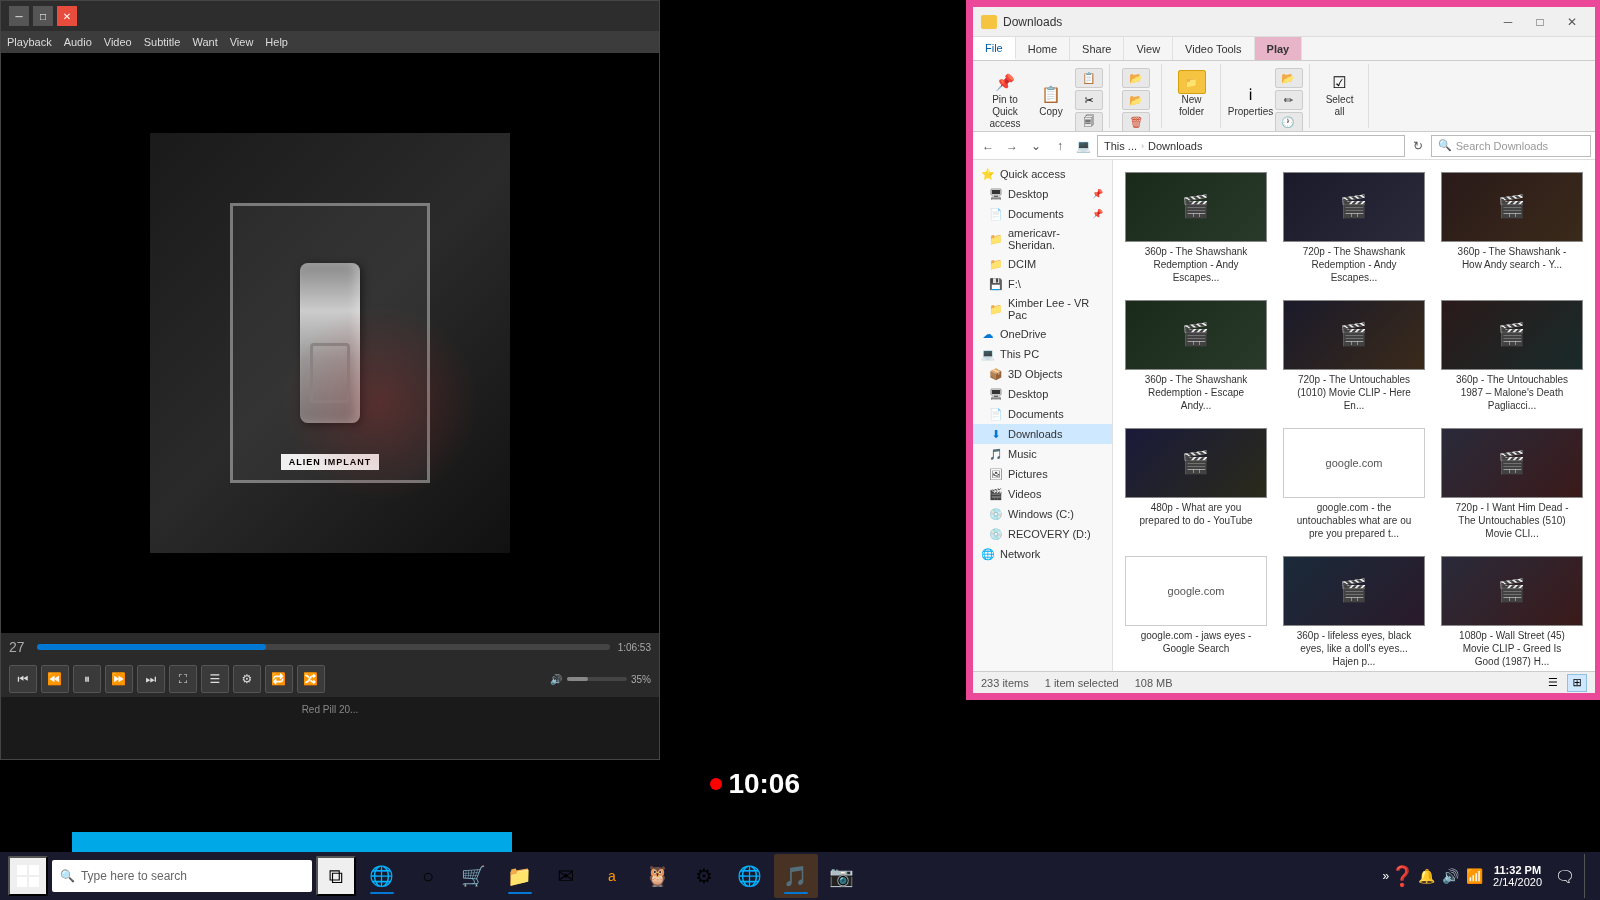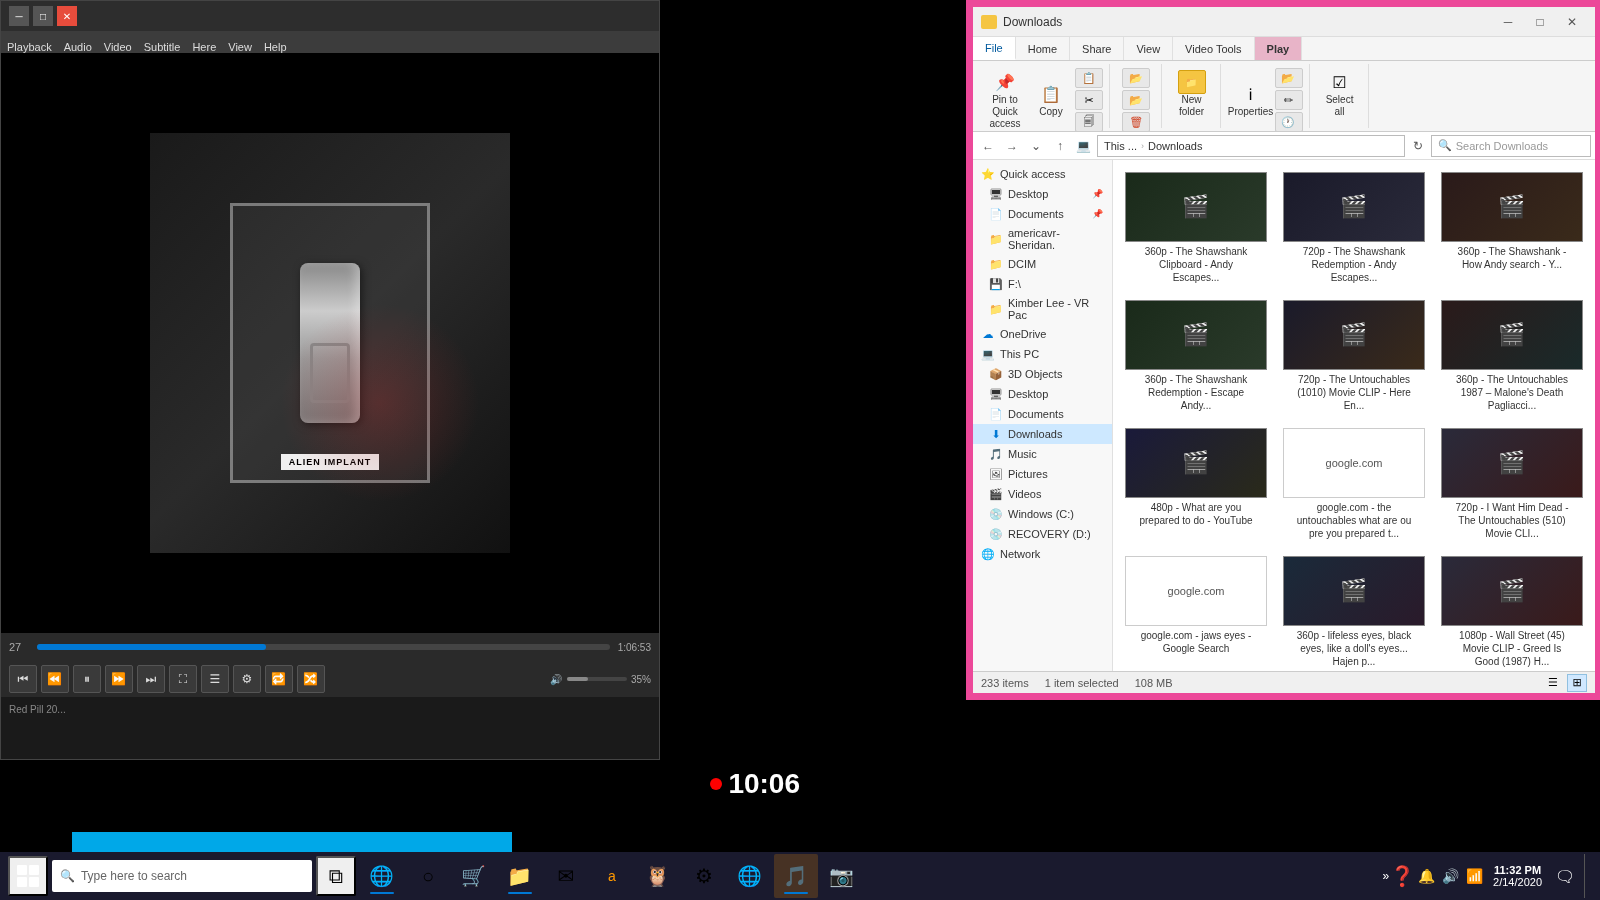--- a/index.html
+++ b/index.html
@@ -40,21 +40,21 @@
       color: #fff;
       font-size: 10px;
       cursor: pointer;
       display: flex; align-items: center; justify-content: center;
     }
     .vlc-btn.close { background: #e74c3c; }
     .vlc-menubar {
       height: 22px;
       background: #3c3c3c;
       display: flex;
-      align-items: flex-end;
+      align-items: center;
       padding: 0 6px;
       gap: 12px;
     }
     .vlc-menu-item {
       color: #ddd;
       font-size: 11px;
       cursor: pointer;
     }
     .vlc-video-area {
       width: 100%;
@@ -128,21 +128,21 @@
       bottom: 50px; right: 30px;
     }
     .vlc-progress-bar-area {
       height: 28px;
       background: #2a2a2a;
       display: flex;
       align-items: center;
       padding: 0 8px;
       gap: 8px;
     }
-    .vlc-time-current { color: #aaa; font-size: 11px; width: 20px; }
+    .vlc-time-current { color: #aaa; font-size: 14px; width: 20px; }
     .vlc-progress-track {
       flex: 1;
       height: 6px;
       background: #444;
       border-radius: 3px;
       position: relative;
     }
     .vlc-progress-fill {
       height: 100%;
       background: #0078d4;
@@ -628,41 +628,42 @@
     
     .vlc-playlist-bottom {
       height: 24px;
       background: #1a1a1a;
       display: flex;
       align-items: center;
       padding: 0 8px;
       font-size: 10px;
       color: #888;
       overflow: hidden;
+      justify-content: center;
     }
 
     .chevron { font-size: 9px; color: #aaa; }
   </style>
 </head>
 <body>
 
 <div class="vlc-window">
   <div class="vlc-titlebar">
     <div class="vlc-controls-btn">
       <button class="vlc-btn">─</button>
       <button class="vlc-btn">□</button>
       <button class="vlc-btn close">✕</button>
     </div>
   </div>
   <div class="vlc-menubar">
     <span class="vlc-menu-item">Playback</span>
     <span class="vlc-menu-item">Audio</span>
     <span class="vlc-menu-item">Video</span>
     <span class="vlc-menu-item">Subtitle</span>
-    <span class="vlc-menu-item">Here</span>
+    <span class="vlc-menu-item">Want</span>
     <span class="vlc-menu-item">View</span>
     <span class="vlc-menu-item">Help</span>
   </div>
   <div class="vlc-video-area">
     <div class="vlc-video-content">
       <div class="alien-box">
         <div class="alien-box-inner">
           <div class="implant-tube">
             <div class="implant-coil"></div>
           </div>
@@ -906,21 +907,21 @@
         <span class="sidebar-label">Network</span>
       </div>
     </div>
 
     <div class="file-grid">
       <div class="file-grid-inner">
         <div class="file-item">
           <div class="file-thumbnail thumb-1">
             <div style="width:100%;height:100%;background:linear-gradient(135deg,#1a2a1a,#2a3a2a);display:flex;align-items:center;justify-content:center;color:#888;font-size:22px;">🎬</div>
           </div>
-          <div class="file-name">360p - The Shawshank Clipboard - Andy Escapes...</div>
+          <div class="file-name">360p - The Shawshank Redemption - Andy Escapes...</div>
         </div>
         <div class="file-item">
           <div class="file-thumbnail thumb-2">
             <div style="width:100%;height:100%;background:linear-gradient(135deg,#1a1a2a,#2a2a3a);display:flex;align-items:center;justify-content:center;color:#888;font-size:22px;">🎬</div>
           </div>
           <div class="file-name">720p - The Shawshank Redemption - Andy Escapes...</div>
         </div>
         <div class="file-item">
           <div class="file-thumbnail thumb-3">
             <div style="width:100%;height:100%;background:linear-gradient(135deg,#2a1a1a,#3a2a1a);display:flex;align-items:center;justify-content:center;color:#888;font-size:22px;">🎬</div>

